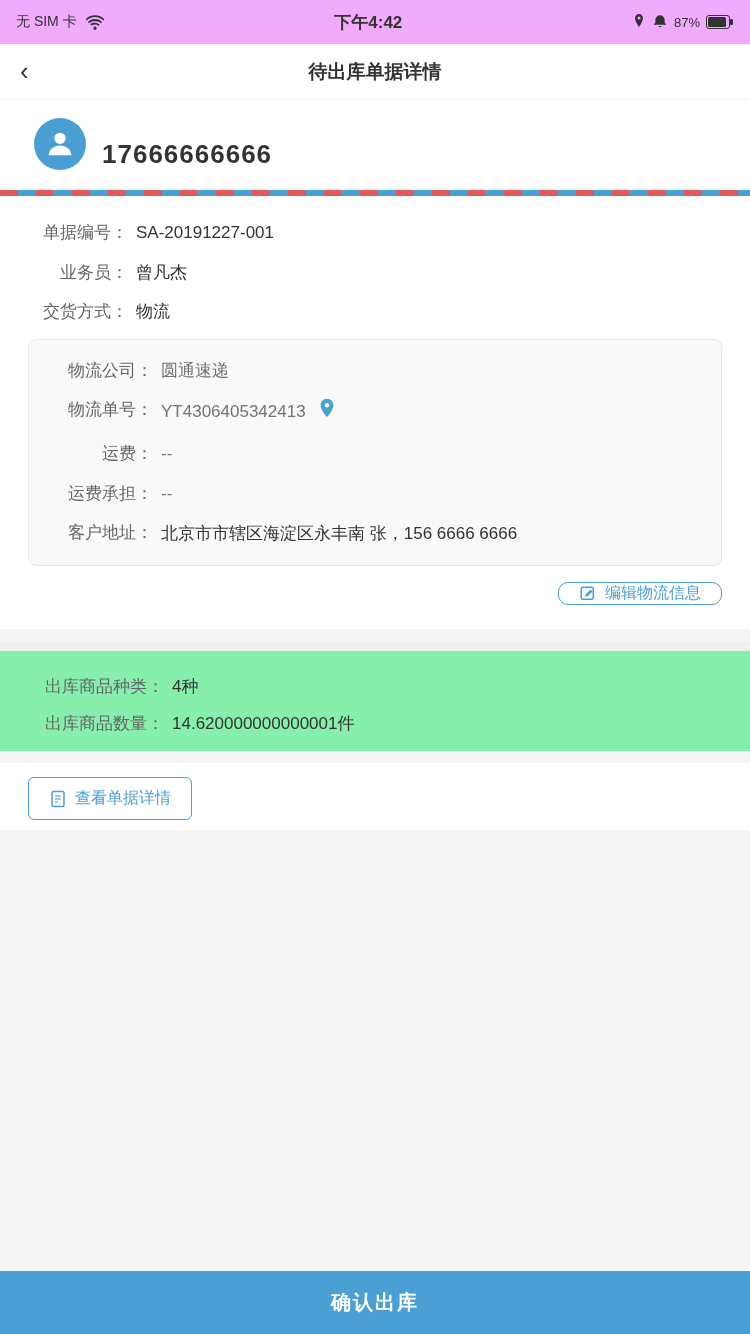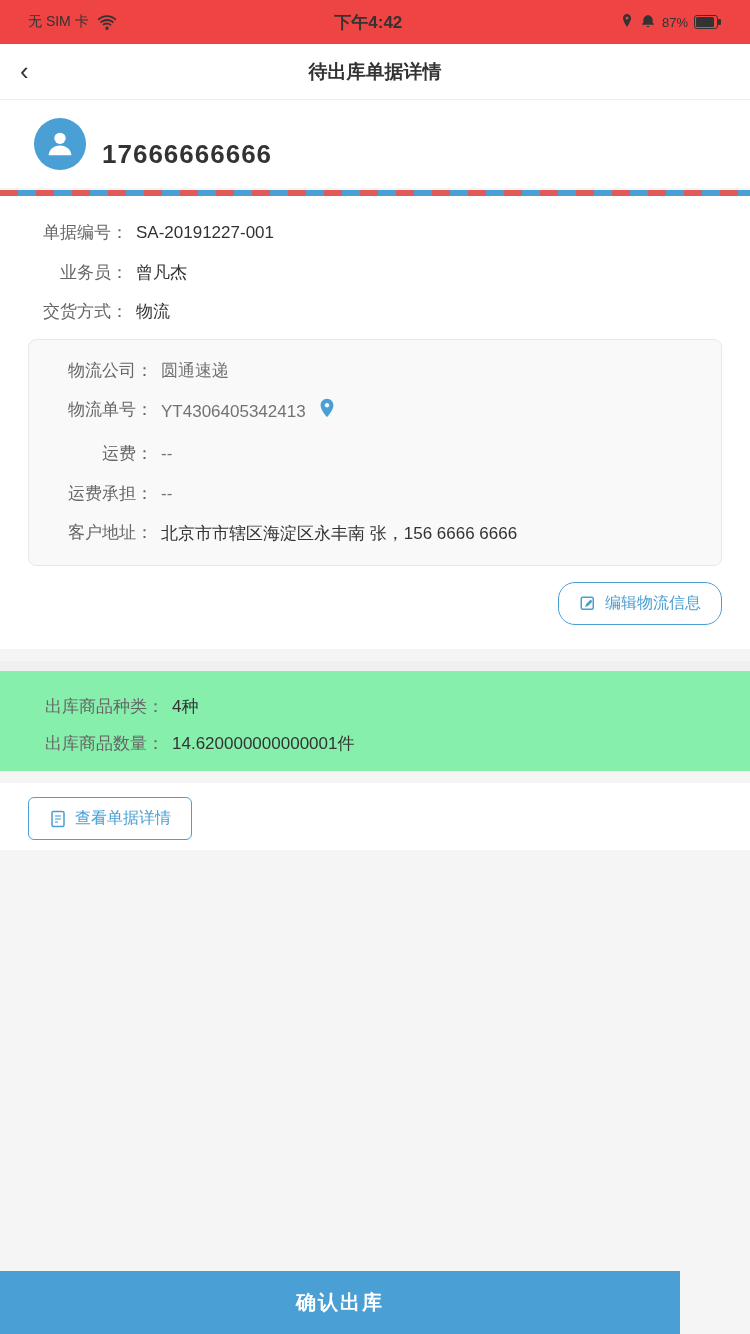--- a/index.html
+++ b/index.html
@@ -8,26 +8,26 @@
       font-family: -apple-system, "PingFang SC", "Helvetica Neue", Arial, sans-serif;
       background: #f5f5f5;
       width: 750px;
       min-height: 1334px;
       position: relative;
       overflow-x: hidden;
     }
 
     
     .status-bar {
-      background: #ef4444;
+      background: #f0abfc;
       height: 44px;
       display: flex;
       align-items: center;
       justify-content: space-between;
-      padding: 0 28px;
+      padding: 0 16px;
       font-size: 15px;
       font-weight: 500;
     }
     .status-left { font-size: 14px; color: #333; display: flex; align-items: center; gap: 8px; }
     .status-center { font-size: 17px; font-weight: 600; color: #333; }
     .status-right { display: flex; align-items: flex-end; gap: 6px; font-size: 13px; color: #333; }
 
     
     .nav-bar {
       background: #fff;
@@ -162,22 +162,22 @@
     
     .edit-logistics-btn {
       display: flex;
       align-items: center;
       justify-content: flex-end;
       margin-top: 8px;
       margin-bottom: 4px;
     }
     .btn-outline {
       border: 1px solid #4a9fd4;
-      border-radius: 17px;
-      padding: 10px 20px;
+      border-radius: 10px;
+      padding: 0 20px;
       color: #4a9fd4;
       font-size: 16px;
       background: #fff;
       display: flex;
       align-items: center;
       gap: 8px;
       cursor: pointer;
     }
     .btn-outline svg { width: 18px; height: 18px; fill: #4a9fd4; }
 
@@ -234,21 +234,21 @@
     .btn-outline-gray svg { width: 18px; height: 18px; fill: #4a9fd4; }
 
     
     .spacer { flex: 1; background: #f5f5f5; min-height: 200px; }
 
     
     .bottom-btn-area {
       position: fixed;
       bottom: 0;
       left: 0;
-      width: 680px;
+      width: 750px;
       background: #4a9fd4;
       padding: 18px 0;
       display: flex;
       align-items: center;
       justify-content: center;
       cursor: pointer;
     }
     .confirm-btn-text {
       color: #fff;
       font-size: 20px;

